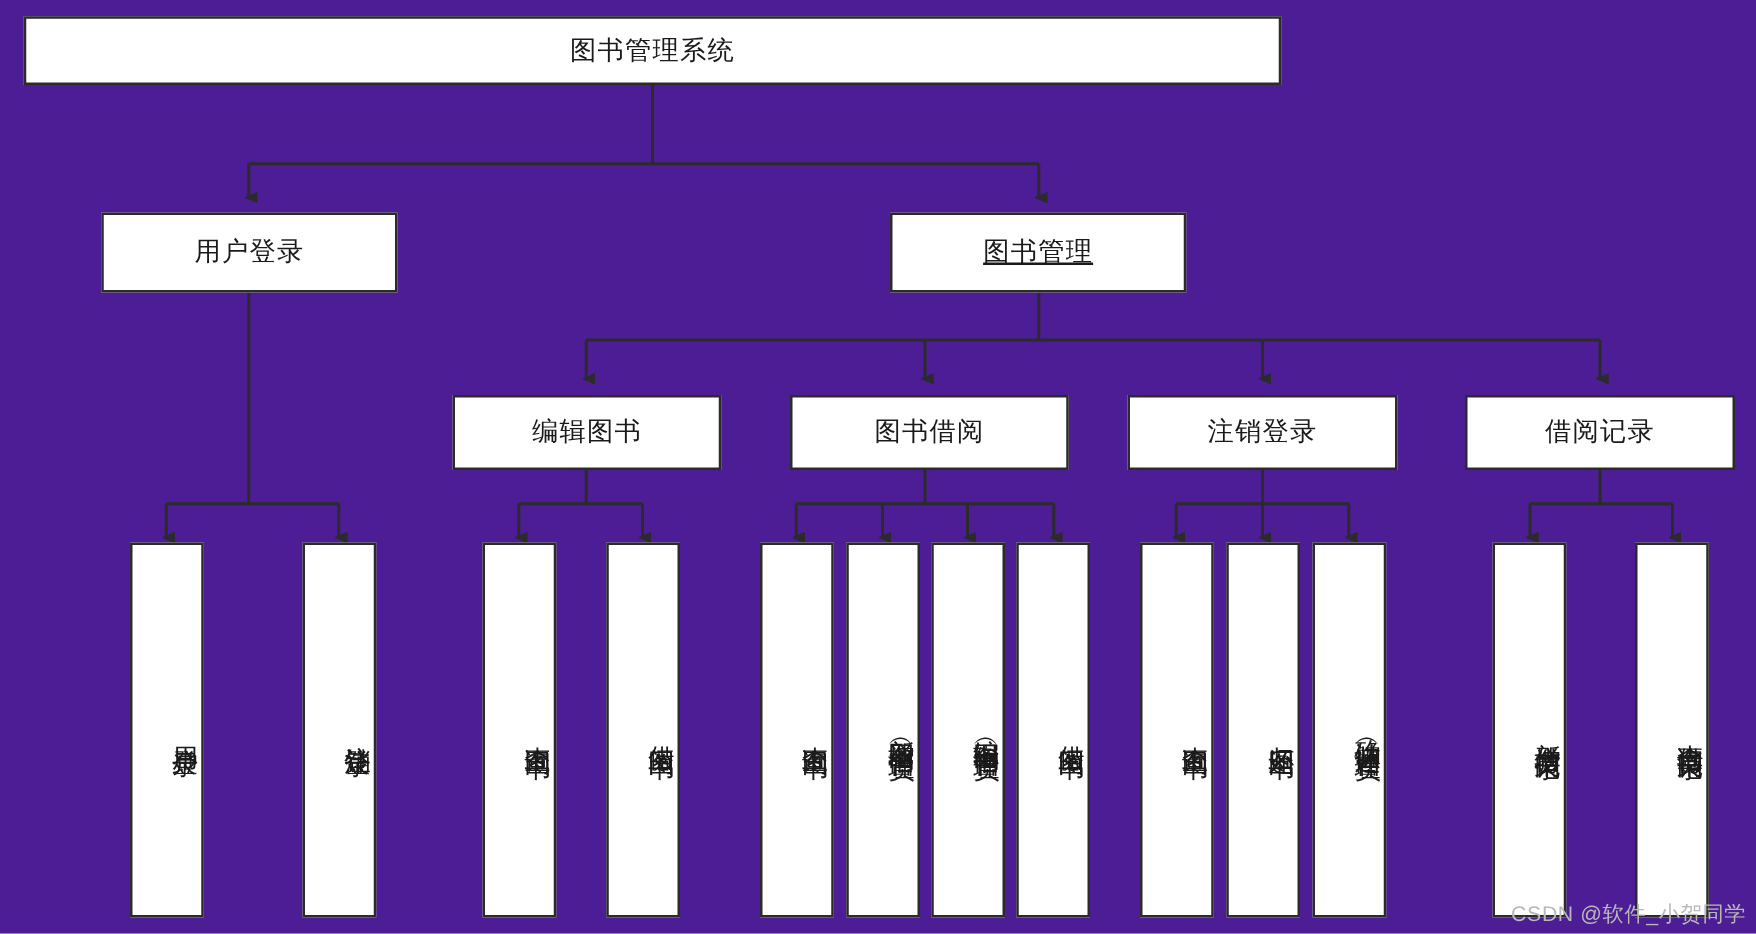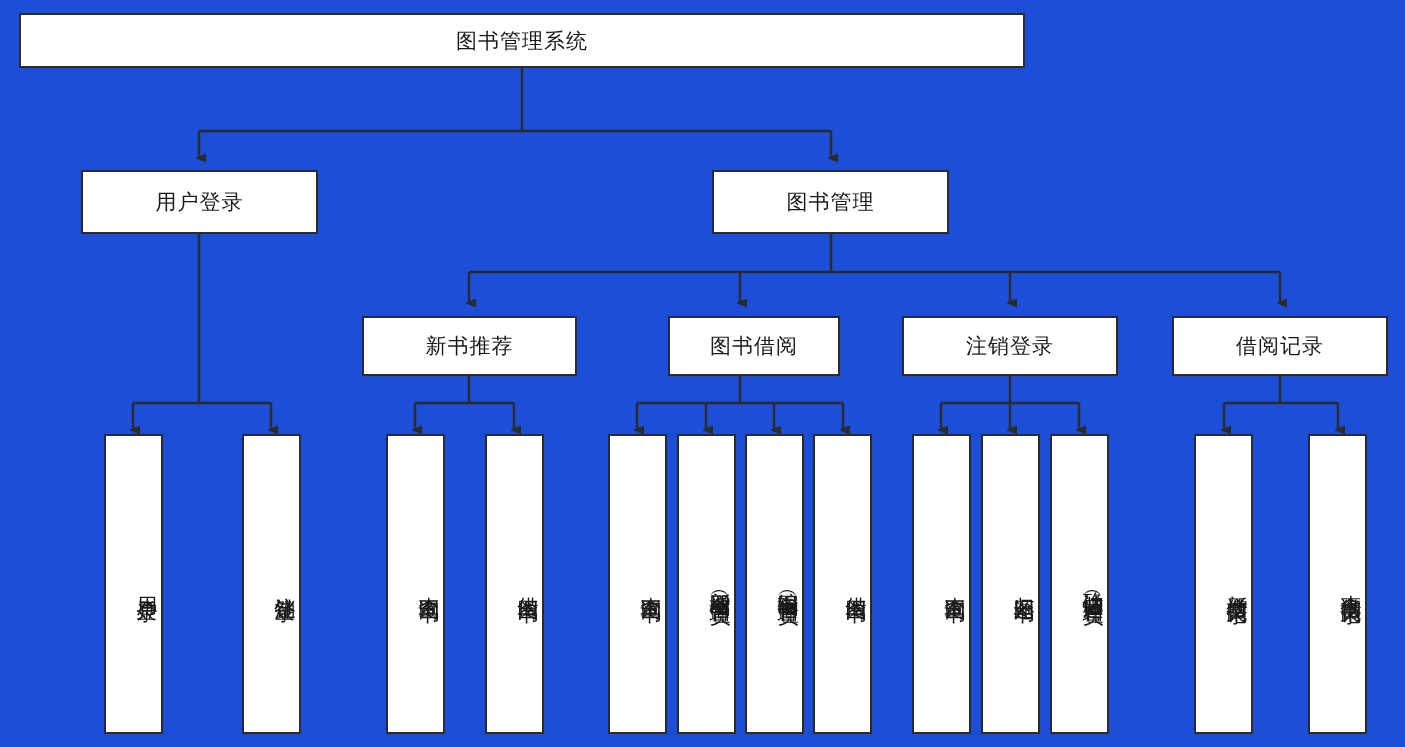--- a/index.html
+++ b/index.html
@@ -7,21 +7,21 @@
     padding: 0;
     background: #ffffff;
   }
   body {
     font-family: "Liberation Sans", "DejaVu Sans", sans-serif;
   }
   #stage {
     position: relative;
     width: 1405px;
     height: 747px;
-    background: #1d4ed8;
+    background: #4c1d95;
     overflow: hidden;
   }
   #wires {
     position: absolute;
     left: 0;
     top: 0;
     width: 1405px;
     height: 747px;
   }
   .node {
@@ -120,28 +120,28 @@
     </g>
   </svg>
 
   <div class="node horiz" style="left:19px; top:13px; width:1006px; height:55px;">
     <span>图书管理系统</span>
   </div>
 
   <div class="node horiz" style="left:81px; top:170px; width:237px; height:64px;">
     <span>用户登录</span>
   </div>
-  <div class="node horiz" style="left:712px; top:170px; width:237px; height:64px;">
+  <div class="node horiz" style="left:712px; top:170px; width:237px; height:64px;text-decoration:underline;">
     <span>图书管理</span>
   </div>
 
   <div class="node horiz" style="left:362px; top:316px; width:215px; height:60px;">
-    <span>新书推荐</span>
+    <span>编辑图书</span>
   </div>
-  <div class="node horiz" style="left:632px; top:316px; width:172px; height:60px;margin-left:36px;">
+  <div class="node horiz" style="left:632px; top:316px; width:223px; height:60px;">
     <span>图书借阅</span>
   </div>
   <div class="node horiz" style="left:902px; top:316px; width:216px; height:60px;">
     <span>注销登录</span>
   </div>
   <div class="node horiz" style="left:1172px; top:316px; width:216px; height:60px;align-items:center;">
     <span>借阅记录</span>
   </div>
 
   <div class="node vert" style="left:104px; top:434px; width:59px; height:300px;">
@@ -181,14 +181,15 @@
     <span class="vlabel">确认归还（管理员）</span>
   </div>
 
   <div class="node vert" style="left:1194px; top:434px; width:59px; height:300px;">
     <span class="vlabel">新增借阅记录</span>
   </div>
   <div class="node vert" style="left:1308px; top:434px; width:59px; height:300px;">
     <span class="vlabel">查询借阅记录</span>
   </div>
 
+  <div class="watermark">CSDN @软件_小贺同学</div>
 
 </div>
 
 </body></html>

